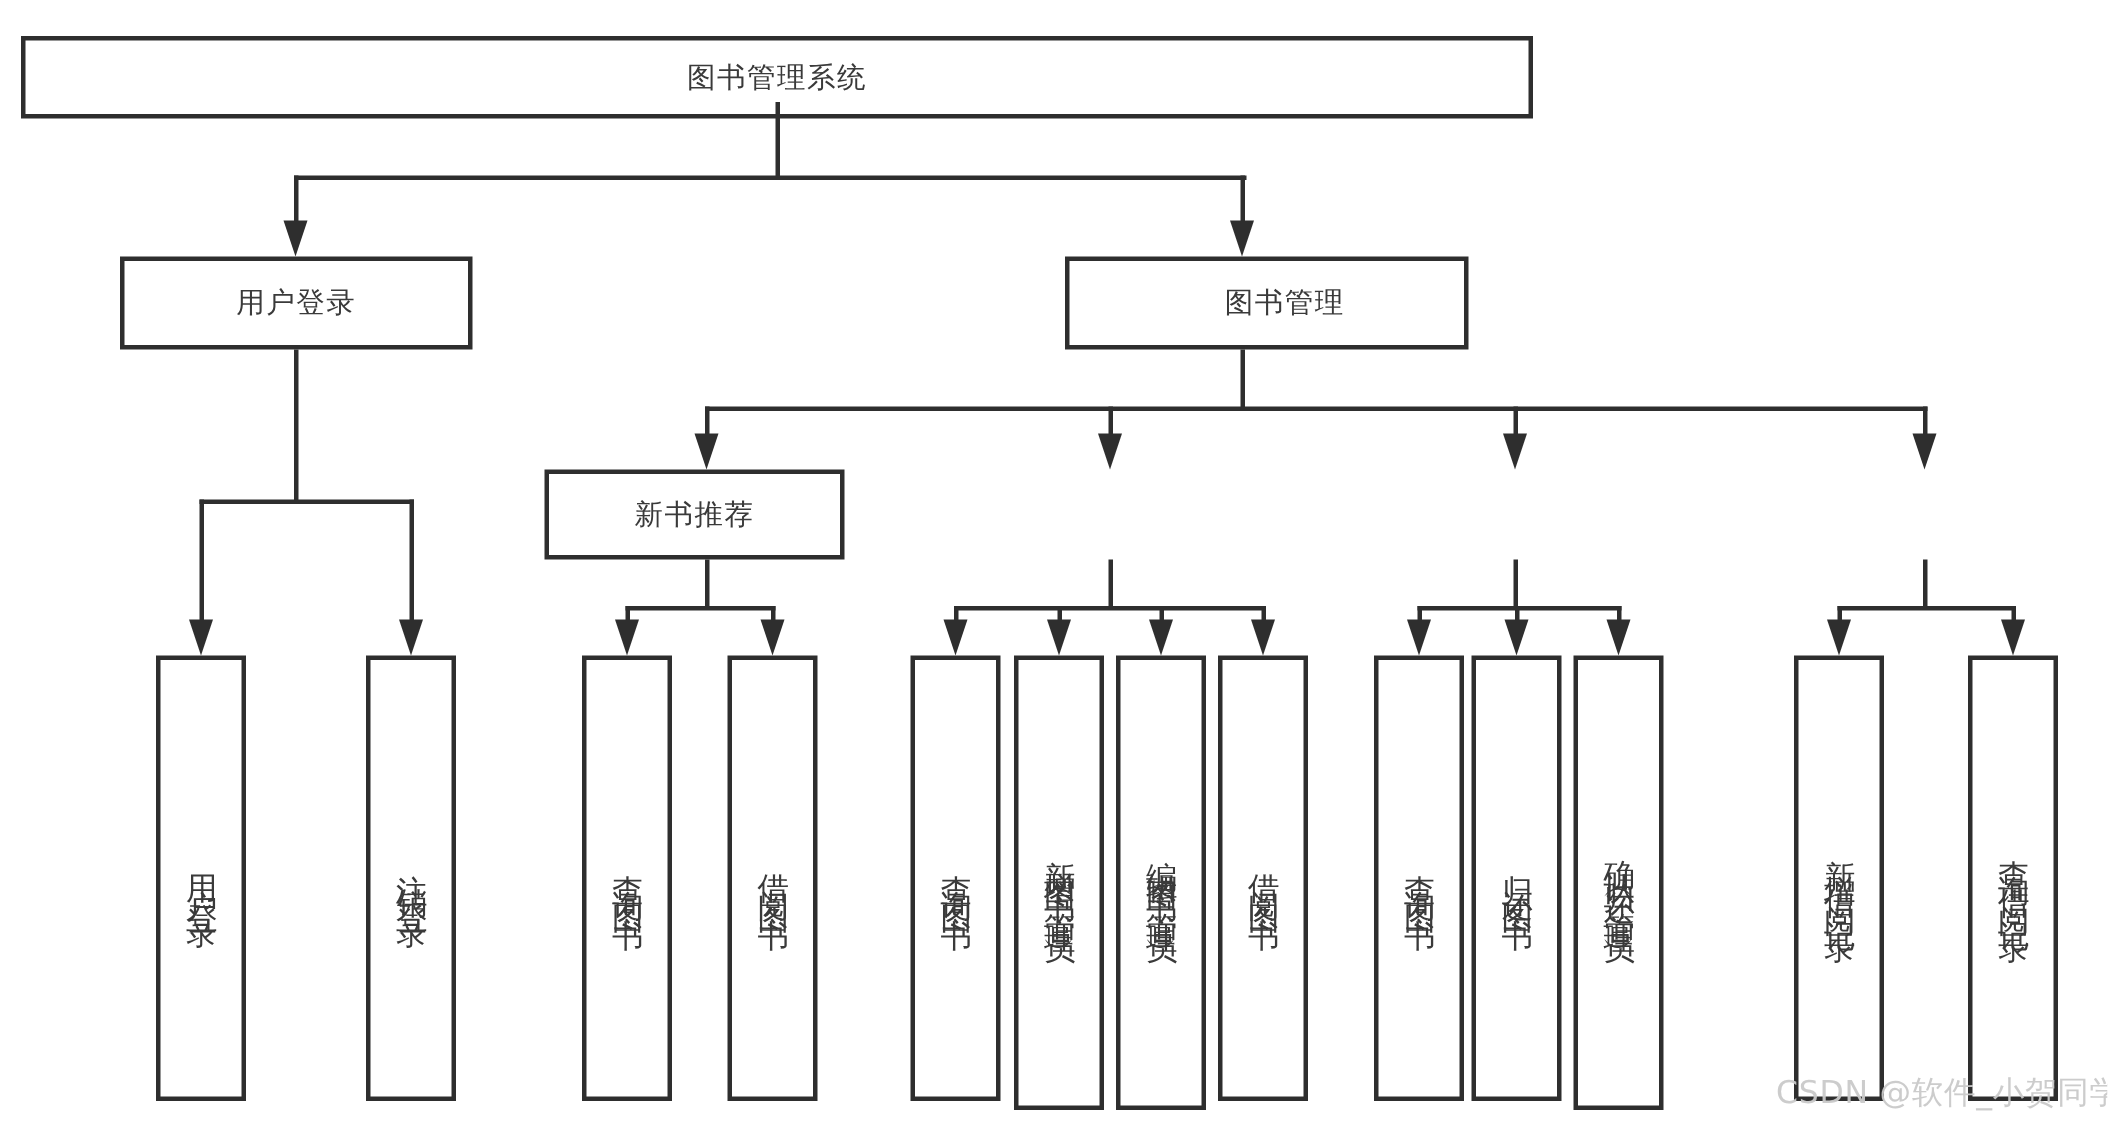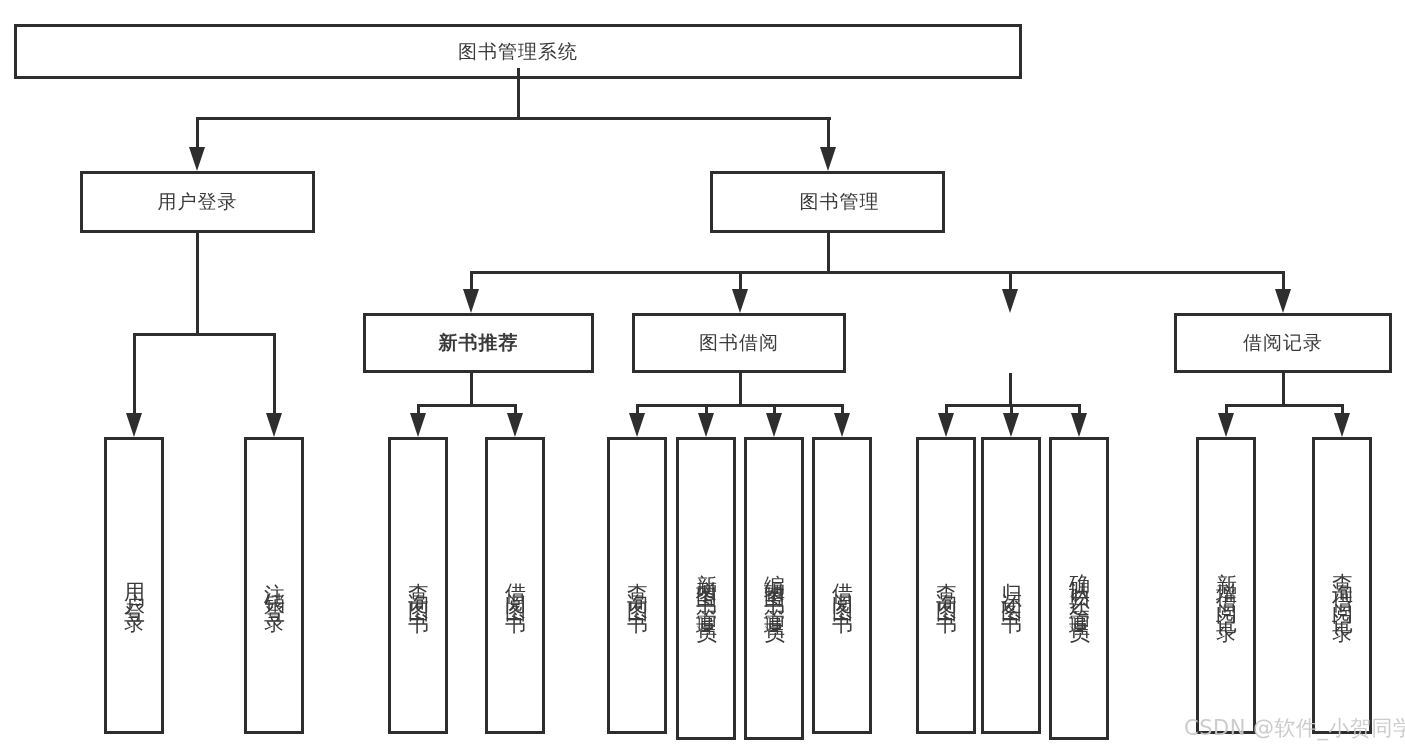--- a/index.html
+++ b/index.html
@@ -36,32 +36,26 @@
 
 <div class="canvas">
 
   <div class="hnode" style="left:14px;top:24px;width:1008px;height:55px;">
     <span>图书管理系统</span>
   </div>
 
   <div class="hnode" style="left:80px;top:171px;width:235px;height:62px;">
     <span>用户登录</span>
   </div>
-  <div class="hnode" style="left:710px;top:171px;width:235px;height:62px;padding-left:24px;">
+  <div class="hnode" style="left:710px;top:171px;width:269px;height:62px;padding-left:24px;">
     <span>图书管理</span>
   </div>
 
-  <div class="hnode" style="left:363px;top:313px;width:231px;height:60px;font-weight:bold;">
+  <div class="hnode" style="left:363px;top:313px;width:200px;height:60px;">
     <span>新书推荐</span>
-  </div>
-  <div class="hnode" style="left:632px;top:313px;width:214px;height:60px;">
-    <span>图书借阅</span>
-  </div>
-  <div class="hnode" style="left:1174px;top:313px;width:218px;height:60px;">
-    <span>借阅记录</span>
   </div>
 
   <div class="leaf" style="left:104px;top:437px;height:297px;">
     <span>用户登录</span>
   </div>
   <div class="leaf" style="left:244px;top:437px;height:297px;">
     <span>注销登录</span>
   </div>
 
   <div class="leaf" style="left:388px;top:437px;height:297px;">

